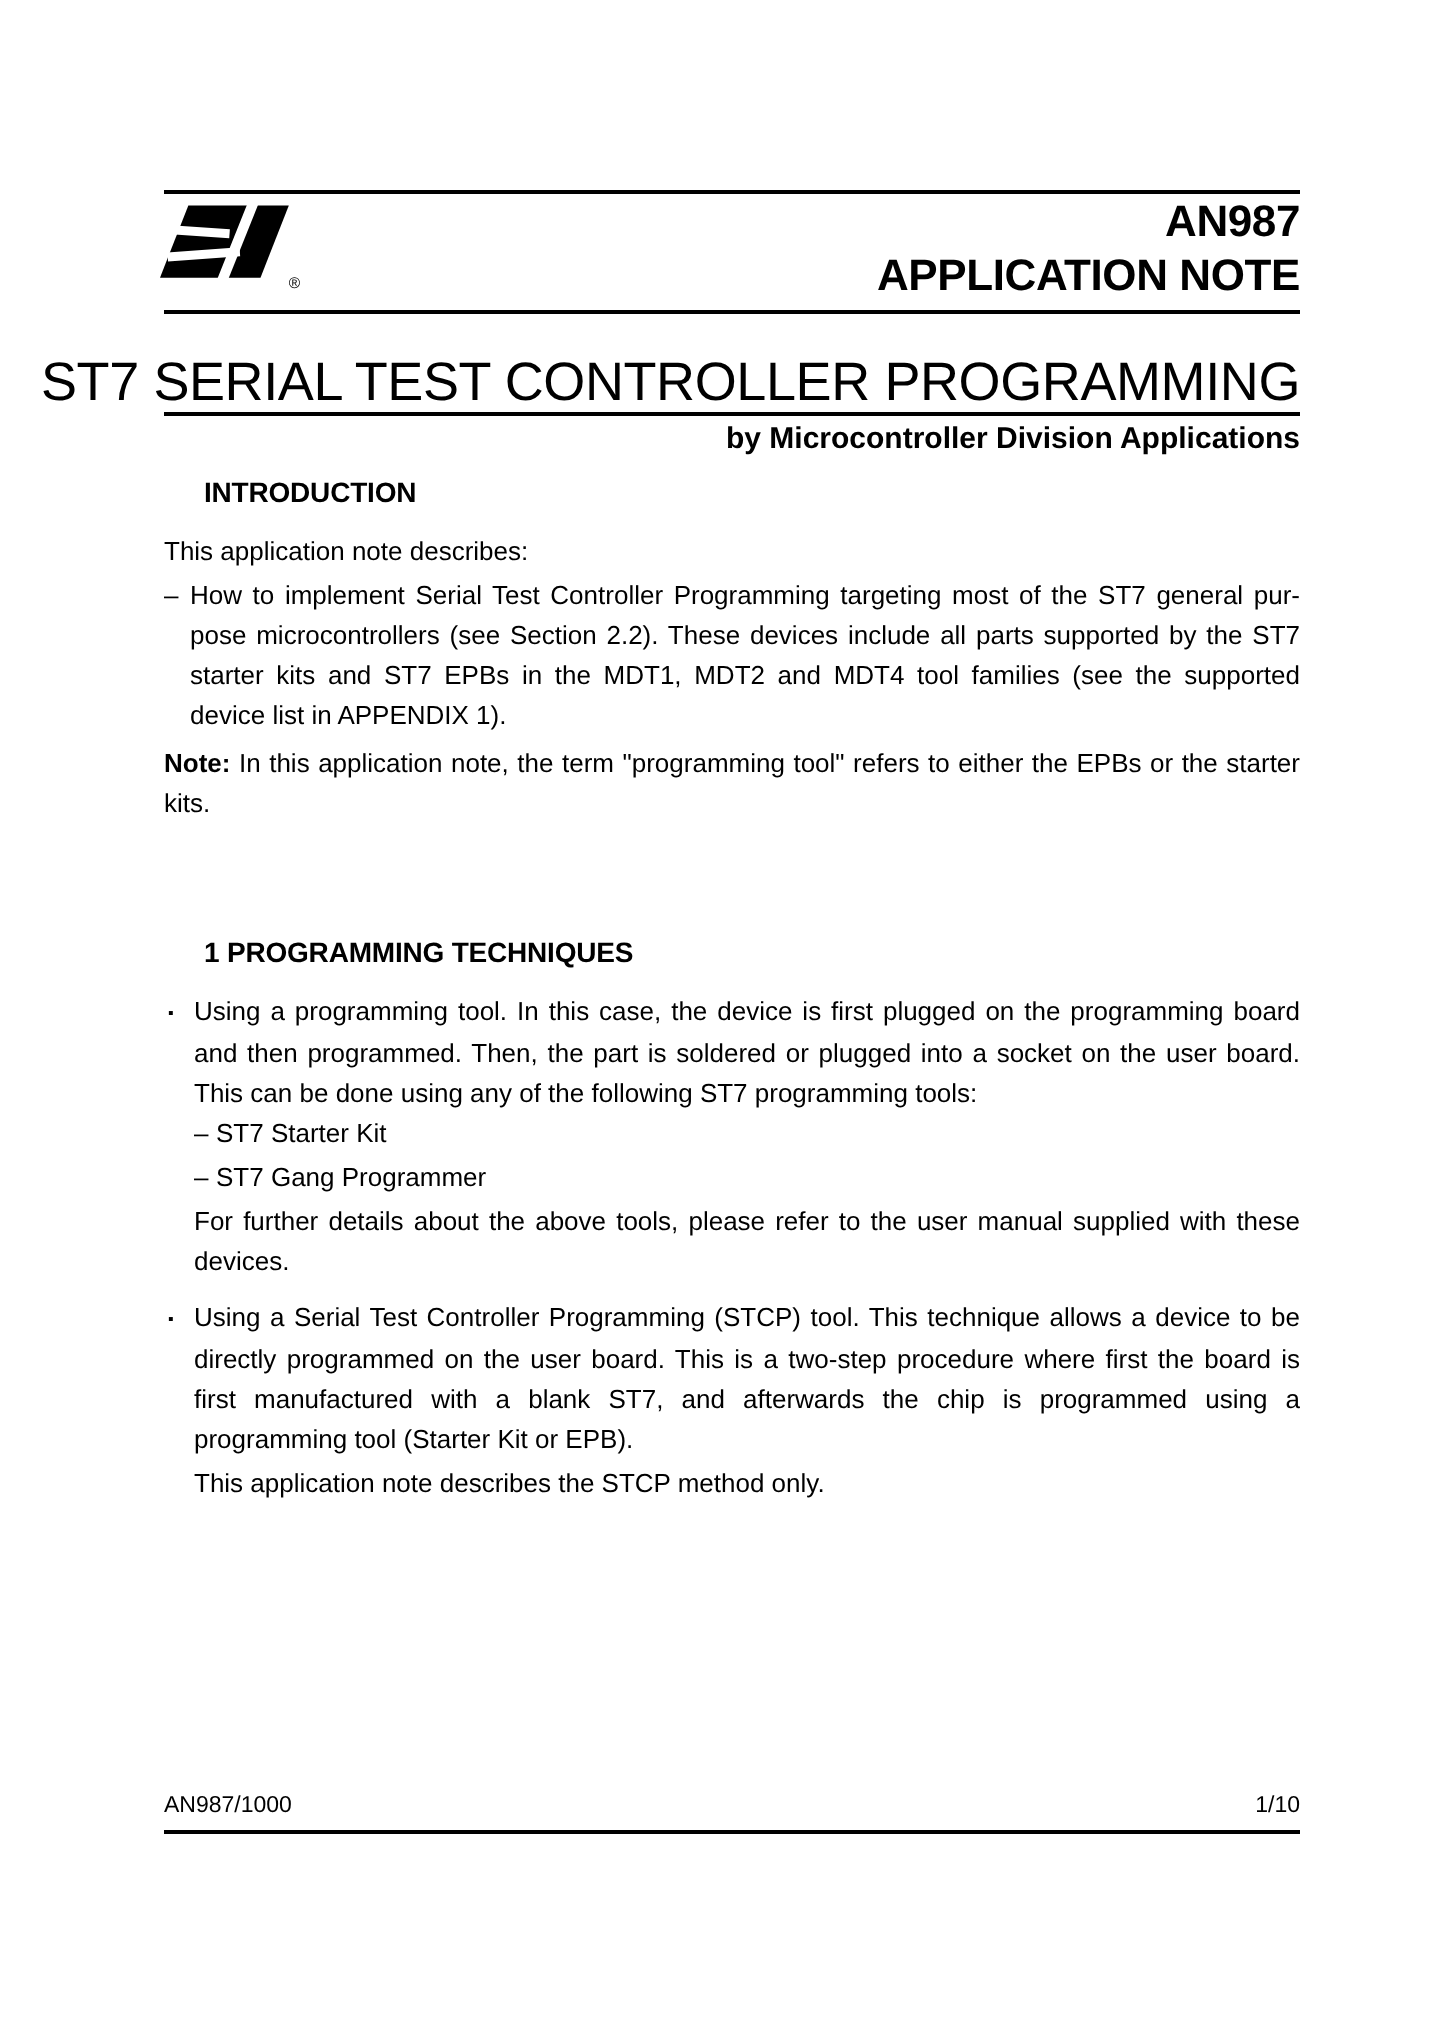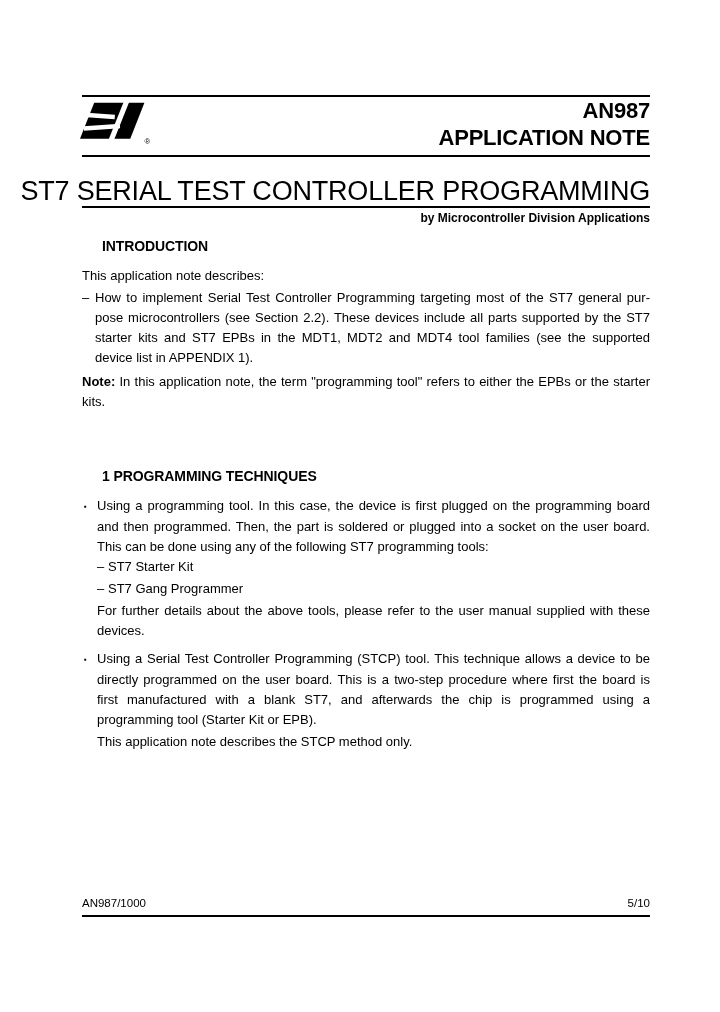--- a/index.html
+++ b/index.html
@@ -44,21 +44,21 @@
     top: 176px;
     font-size: 27px;
     letter-spacing: -0.2px;
     white-space: nowrap;
   }
 
   .byline {
     position: absolute;
     right: 70px;
     top: 211px;
-    font-size: 12px;
+    font-size: 15px;
     font-weight: bold;
   }
 
   .body-block {
     position: absolute;
     left: 82px;
     width: 568px;
     font-size: 13px;
     line-height: 20px;
   }
@@ -172,17 +172,17 @@
     </div>
 
     <div class="bullet-group-2">
       <p class="bullet-item jt"><span class="marker">▪</span><span>Using a Serial Test Controller Programming (STCP) tool. This technique allows a device to be directly programmed on the user board. This is a two-step procedure where first the board is first manufactured with a blank ST7, and afterwards the chip is programmed using a programming tool (Starter Kit or EPB).</span></p>
       <p class="followup jt">This application note describes the STCP method only.</p>
     </div>
   </div>
 
   <div class="footer-row">
     <span>AN987/1000</span>
-    <span>5/10</span>
+    <span>1/10</span>
   </div>
   <div id="rule-footer" class="rule"></div>
 
 </div>
 
 </body></html>

